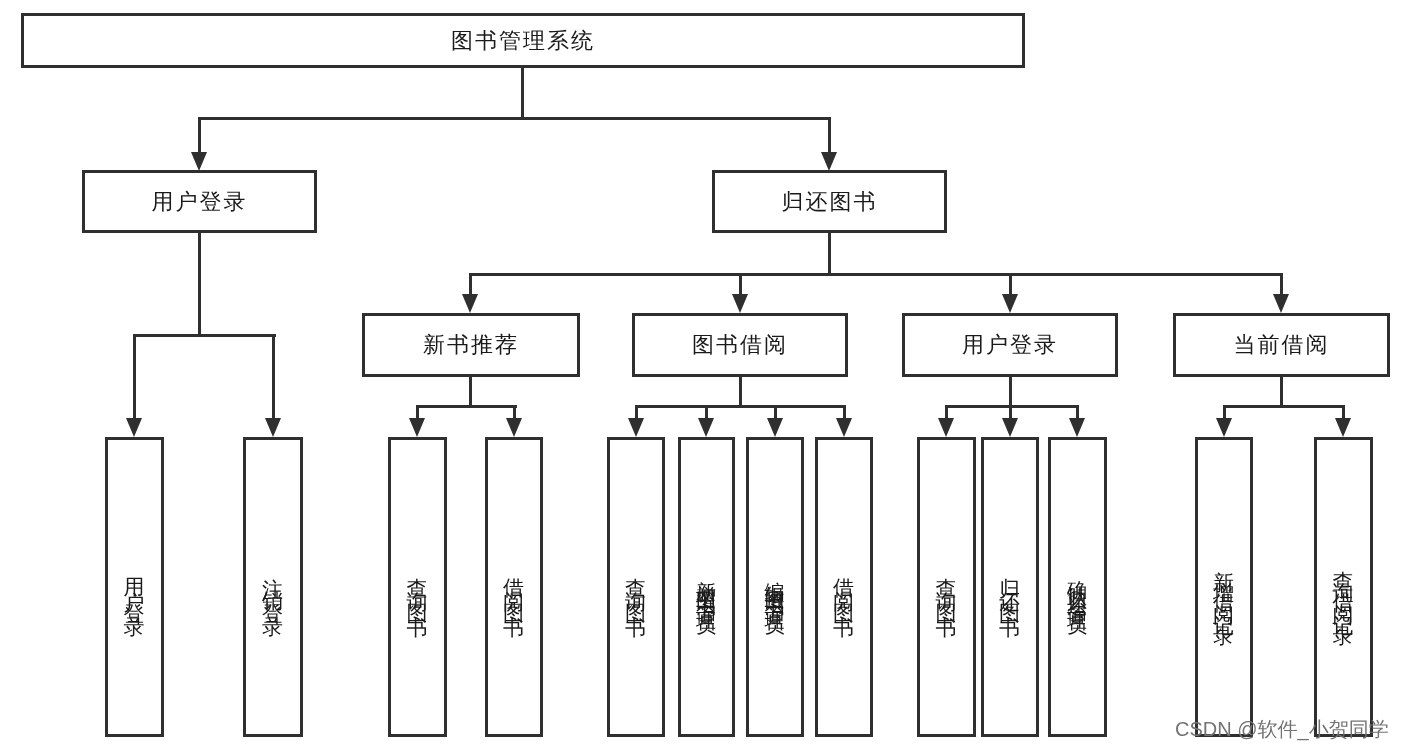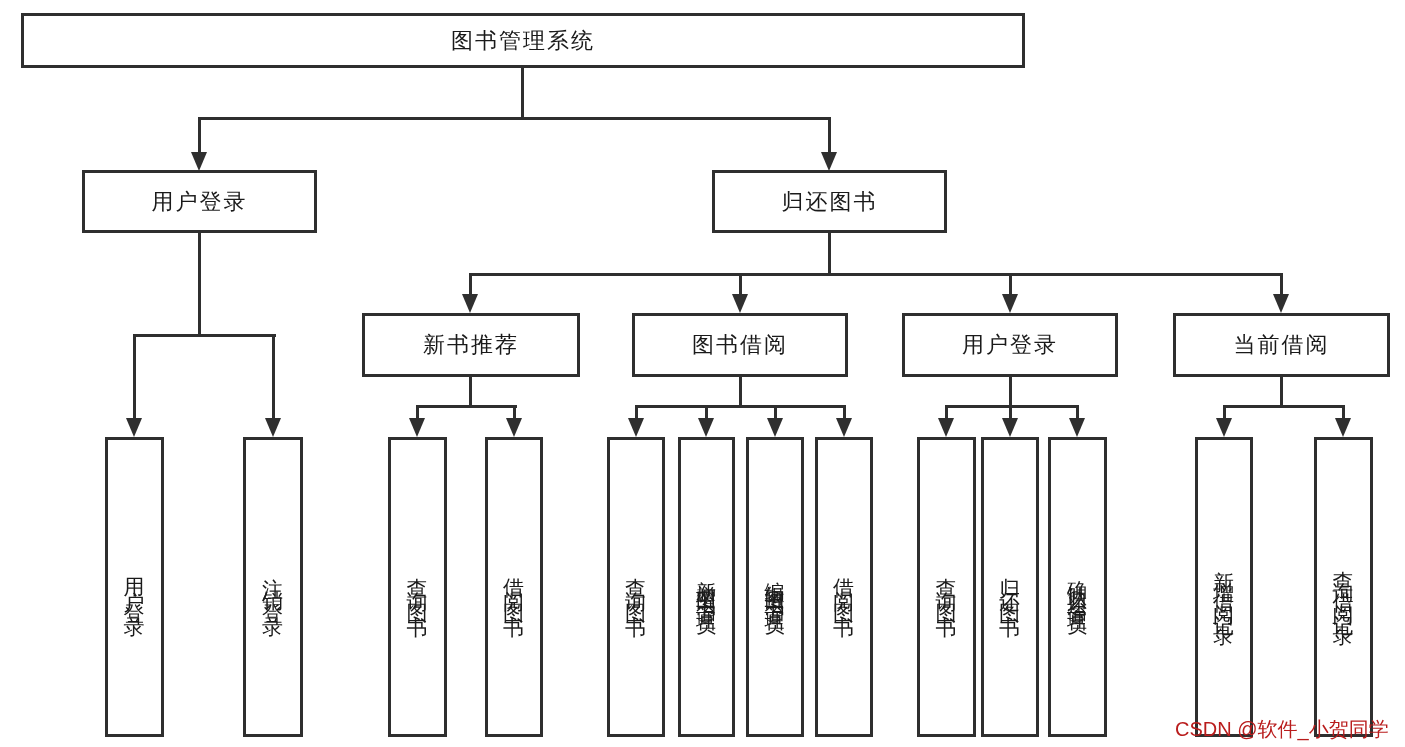--- a/index.html
+++ b/index.html
@@ -22,21 +22,21 @@
   .leaf-label.mid{letter-spacing:11px;}
   .leaf-label.long{font-size:20px;letter-spacing:5px;}
   .vline{position:absolute;width:3px;background:#2f2f2f;}
   .hline{position:absolute;height:3px;background:#2f2f2f;}
   .arrowhead{
     position:absolute;width:0;height:0;
     border-left:8px solid transparent;border-right:8px solid transparent;
     border-top:19px solid #2f2f2f;
   }
   .watermark{
-    position:absolute;left:1175px;top:716px;color:#b91c1c;font-size:20px;white-space:nowrap;
+    position:absolute;left:1175px;top:716px;color:#737373;font-size:20px;white-space:nowrap;
   }
 </style>
 </head>
 <body>
 
 <div class="canvas">
 
   <div class="node" style="left:21px;top:13px;width:1004px;height:55px">
     <span class="nlabel">图书管理系统</span>
   </div>

